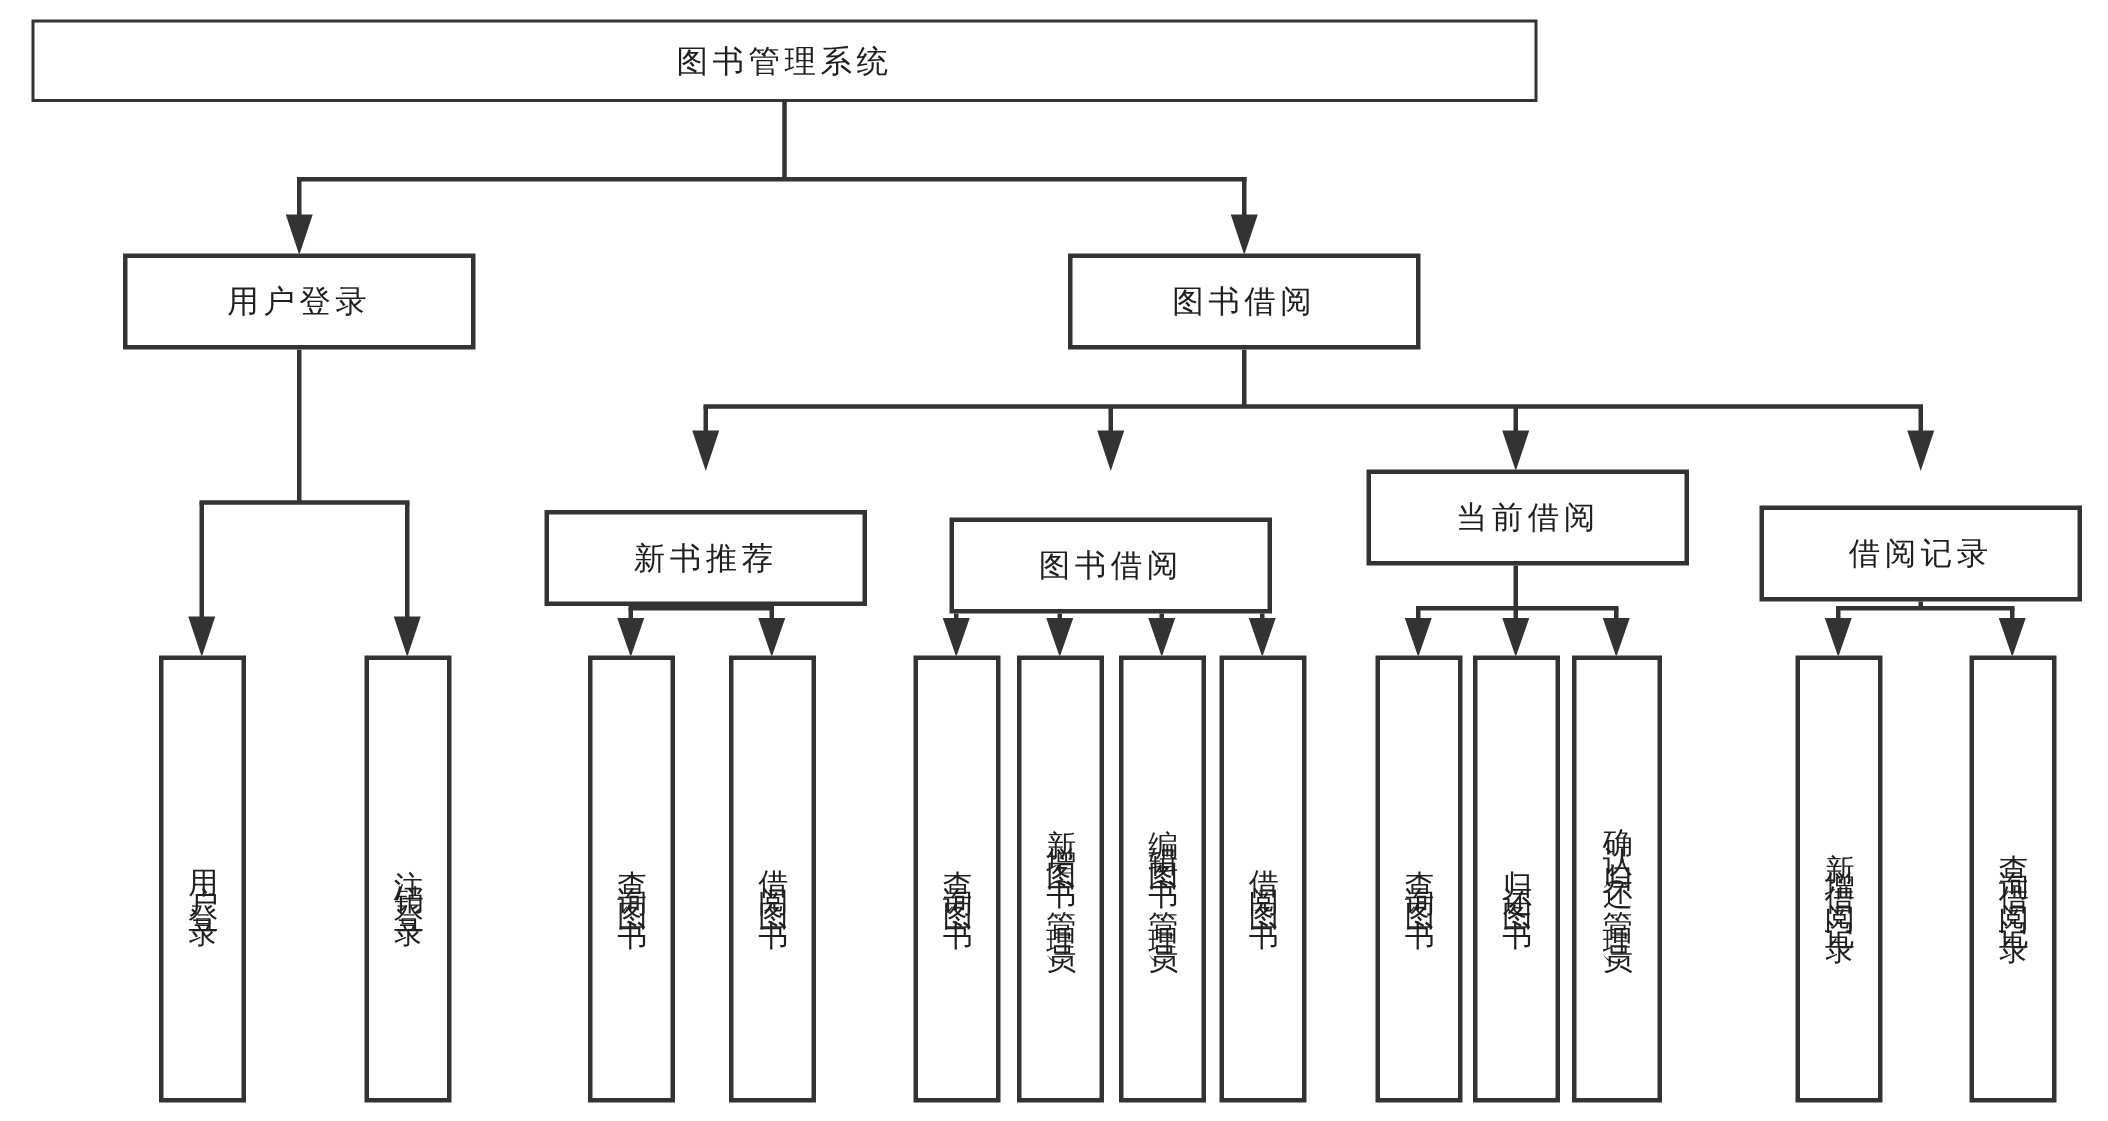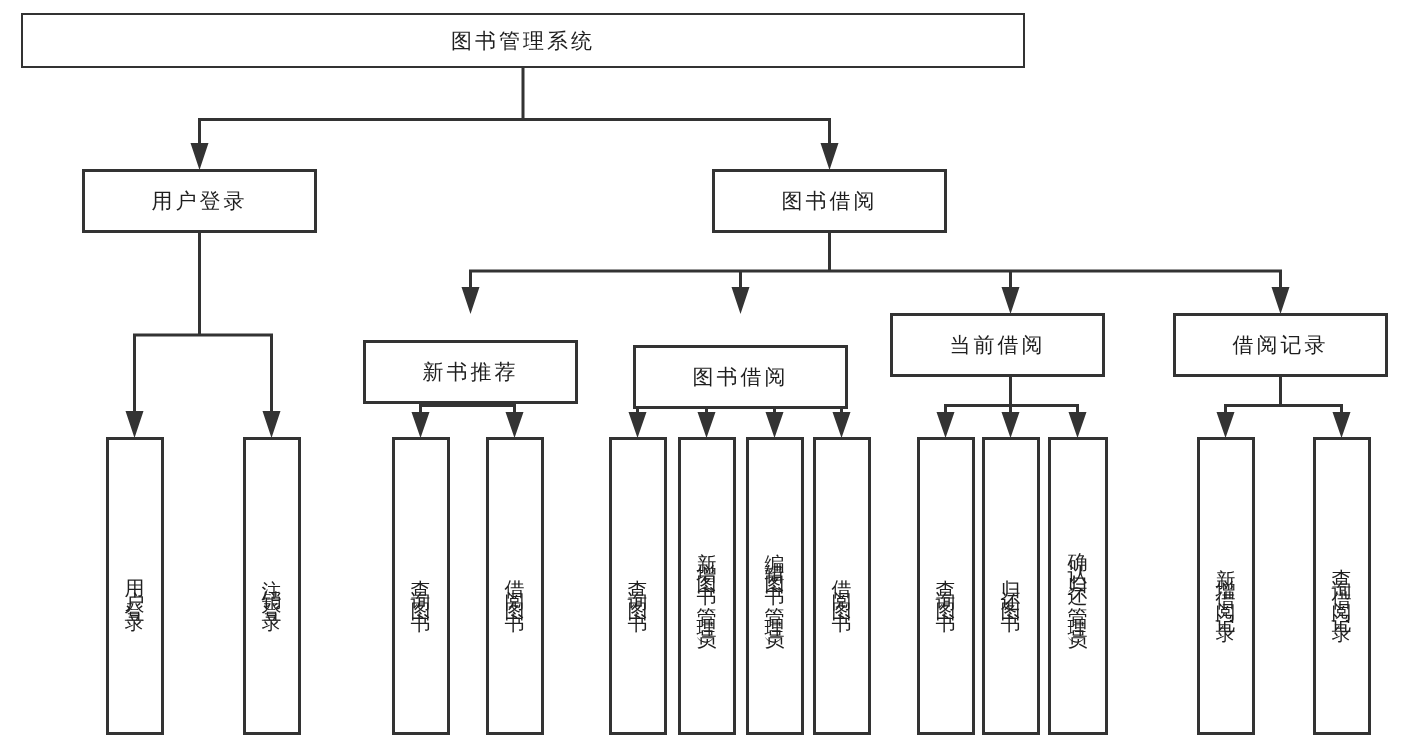--- a/index.html
+++ b/index.html
@@ -116,24 +116,24 @@
   <div class="node branch n-l2" style="left:712px;">
     <span>图书借阅</span>
   </div>
 
   <div class="node branch n-l3" style="left:363px;margin-top:27px;">
     <span>新书推荐</span>
   </div>
   <div class="node branch n-l3" style="left:633px;margin-top:32px;">
     <span>图书借阅</span>
   </div>
-  <div class="node branch n-l3" style="left:890px;">
+  <div class="node branch n-l3" style="left:911px;">
     <span>当前借阅</span>
   </div>
-  <div class="node branch n-l3" style="left:1173px;">
+  <div class="node branch n-l3" style="left:1173px;margin-top:24px;">
     <span>借阅记录</span>
   </div>
 
   <div class="node leaf" style="left:106px;">
     <span>用户登录</span>
   </div>
   <div class="node leaf" style="left:243px;">
     <span>注销登录</span>
   </div>
 

